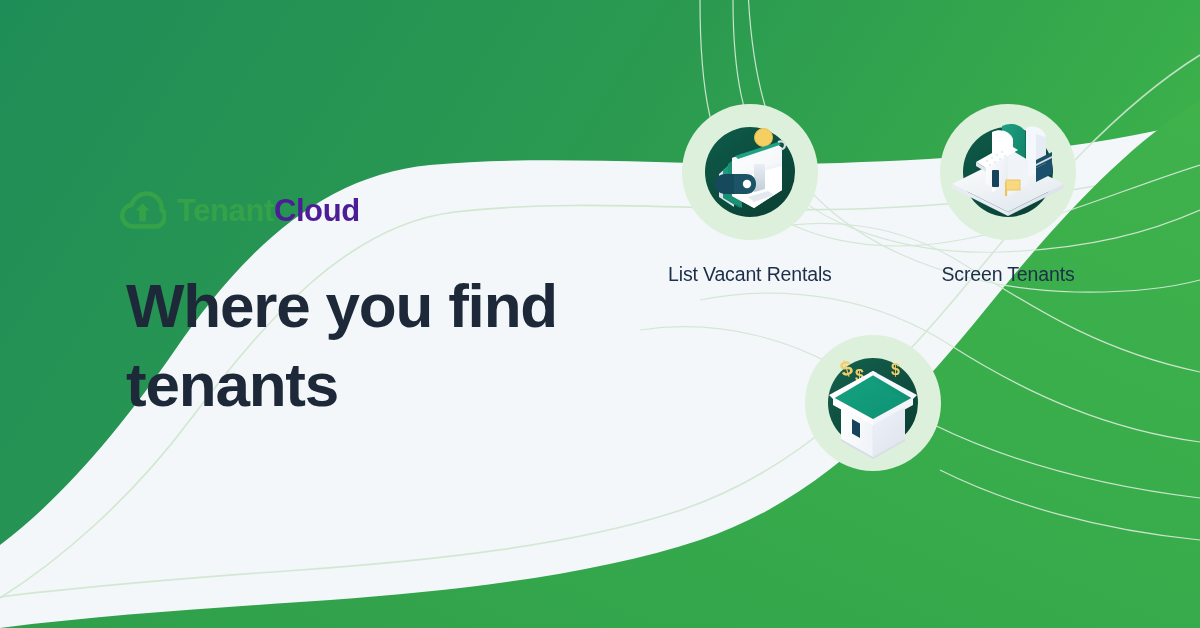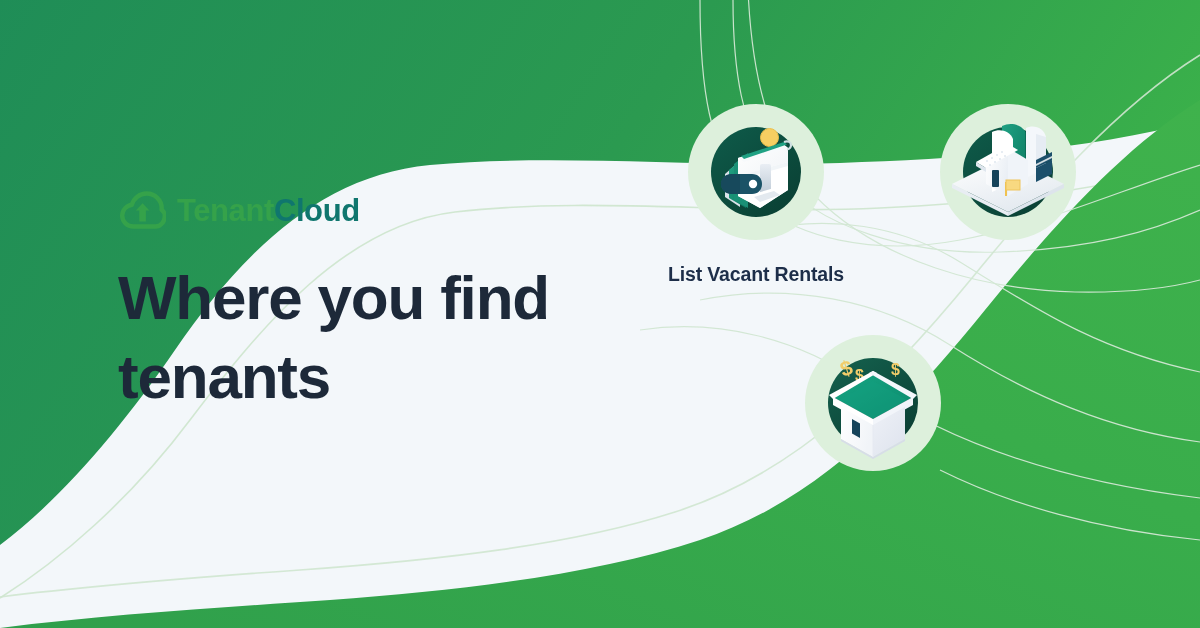--- a/index.html
+++ b/index.html
@@ -42,29 +42,29 @@
     display: block;
   }
   .logo-text {
     font-size: 31px;
     font-weight: 700;
     letter-spacing: -0.4px;
     white-space: nowrap;
     line-height: 1;
   }
   .logo-text .t1 { color: #35a24a; }
-  .logo-text .t2 { color: #0f766e; }
+  .logo-text .t2 { color: #4c1d95; }
 
   
   .headline {
     position: absolute;
     left: 118px;
     top: 258px;
     width: 520px;
-    margin: 0;
+    margin: 8px;
     font-size: 62px;
     line-height: 1.28;
     font-weight: 700;
     letter-spacing: -1.2px;
     color: #1d2939;
   }
 
   
   .feature {
     position: absolute;
@@ -79,21 +79,21 @@
     background: #ddf0dc;
     display: flex;
     align-items: center;
     justify-content: center;
     position: relative;
   }
   .feature-art { display: block; }
   .feature-label {
     margin-top: 23px;
     font-size: 19.5px;
-    font-weight: 700;
+    font-weight: 400;
     color: #1d2e49;
     letter-spacing: -0.15px;
     white-space: nowrap;
     text-align: right;
   }
 
   #feature-0 { left: 668px; top: 104px; }
   #feature-1 { left: 940px; top: 104px; }
   #feature-2 { left: 805px; top: 335px; }
 </style>
@@ -269,20 +269,21 @@
         <rect x="52" y="66" width="7" height="17" rx="1" fill="#16435a"></rect>
 
         <path d="M96,56 L112,48 L112,56 L96,64 Z" fill="#1c4f6b"></path>
         <path d="M96,60 L112,52 L112,54 L96,62 Z" fill="#ffffff" opacity="0.8"></path>
         <path d="M96,64 L112,56 L112,70 L96,78 Z" fill="#1c4f6b"></path>
 
         <path d="M66,78 L66,92" stroke="#f0c24f" stroke-width="2"></path>
         <rect x="66" y="76" width="14" height="10" fill="#f8d981" stroke="#eec45c" stroke-width="1"></rect>
       </svg>
     </div>
+    <div class="feature-label">Screen Tenants</div>
   </div>
 
   <div class="feature" id="feature-2">
     <div class="feature-circle">
       <svg class="feature-art" width="136" height="136" viewBox="0 0 136 136" xmlns="http://www.w3.org/2000/svg">
         <defs>
           <linearGradient id="m-disc" x1="0.15" y1="0" x2="0.85" y2="1">
             <stop offset="0" stop-color="#14604d"></stop>
             <stop offset="1" stop-color="#0a3d32"></stop>
           </linearGradient>

